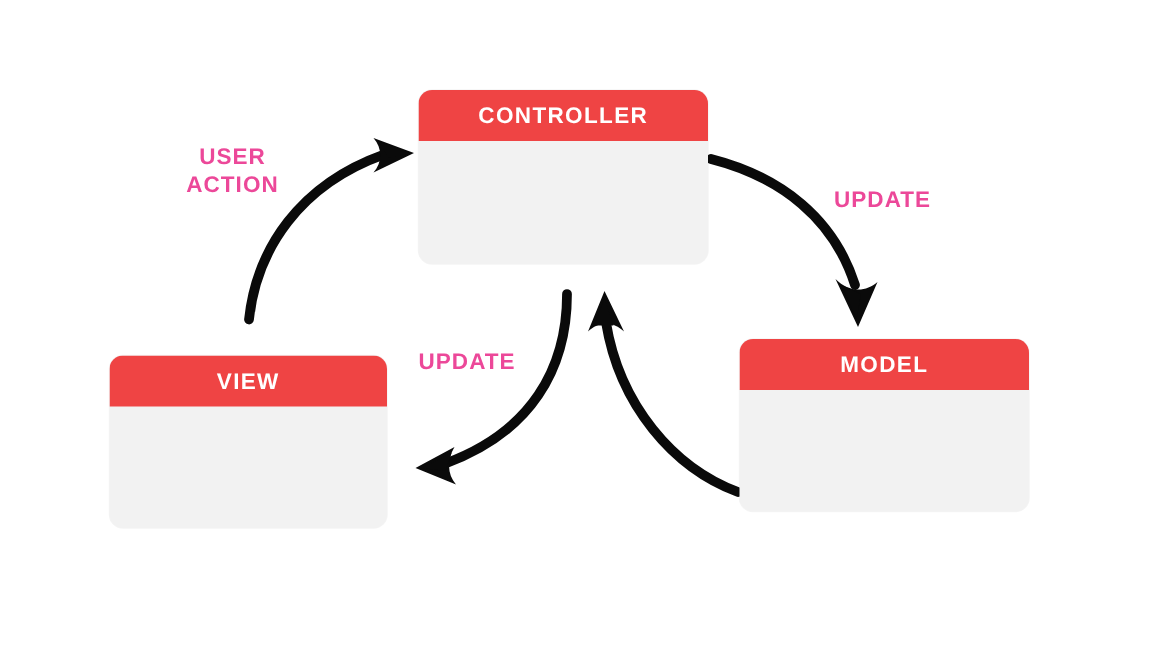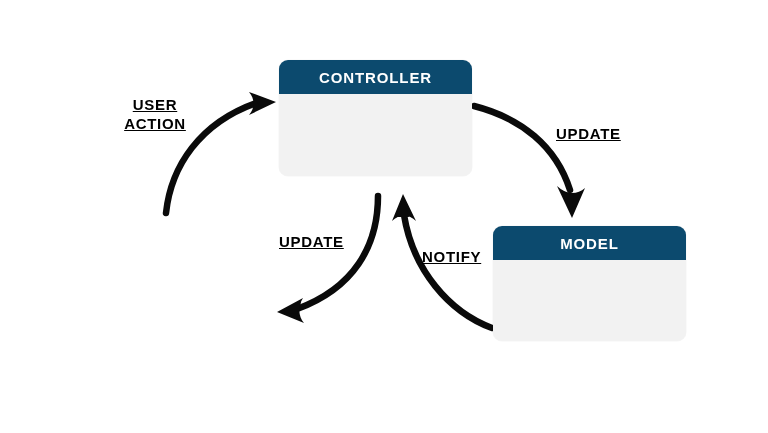--- a/index.html
+++ b/index.html
@@ -19,21 +19,21 @@
   }
   .node {
     position: absolute;
     border-radius: 9px;
     background: #f2f2f2;
     overflow: hidden;
     box-shadow: 0 0 0 0.5px rgba(0,0,0,0.045);
   }
   .node-header {
     height: 34px;
-    background: #0c4a6e;
+    background: #ef4444;
     display: flex;
     align-items: center;
     justify-content: center;
   }
   .node-title {
     color: #ffffff;
     font-size: 15px;
     font-weight: bold;
     letter-spacing: 0.9px;
     font-family: "Liberation Sans", sans-serif;
@@ -43,29 +43,28 @@
     flex: 1;
     background: #f2f2f2;
   }
 
   #node-controller { left: 279px; top: 60px;  width: 193px; height: 116px; }
   #node-view       { left: 73px;  top: 237px; width: 185px; height: 115px; }
   #node-model      { left: 493px; top: 226px; width: 193px; height: 115px; }
 
   .edge-label {
     position: absolute;
-    color: #000000;
+    color: #ec4899;
     font-size: 15px;
     font-weight: bold;
     letter-spacing: 0.7px;
     line-height: 19px;
     font-family: "Liberation Sans", sans-serif;
     white-space: pre;
     text-align: center;
-    text-decoration: underline;
   }
   #label-user-action { left: 112px; top: 95px; width: 86px; }
   #label-update-right { left: 556px; top: 124px; width: 88px; text-align: left; }
   #label-update-center { left: 279px; top: 232px; width: 88px; text-align: left; }
   #label-notify { left: 422px; top: 247px; width: 72px; text-align: left; }
 
   #arrows {
     position: absolute;
     left: 0; top: 0;
     width: 768px;
@@ -105,30 +104,35 @@
     </g>
   </svg>
 
   <div class="node" id="node-controller">
     <div class="node-header">
       <span class="node-title">CONTROLLER</span>
     </div>
     <div class="node-body"></div>
   </div>
 
+  <div class="node" id="node-view">
+    <div class="node-header">
+      <span class="node-title">VIEW</span>
+    </div>
+    <div class="node-body"></div>
+  </div>
 
   <div class="node" id="node-model">
     <div class="node-header">
       <span class="node-title">MODEL</span>
     </div>
     <div class="node-body"></div>
   </div>
 
   <div class="edge-label" id="label-user-action">USER
 ACTION</div>
 
   <div class="edge-label" id="label-update-right">UPDATE</div>
 
   <div class="edge-label" id="label-update-center">UPDATE</div>
 
-  <div class="edge-label" id="label-notify">NOTIFY</div>
 
 </div>
 
 </body></html>

